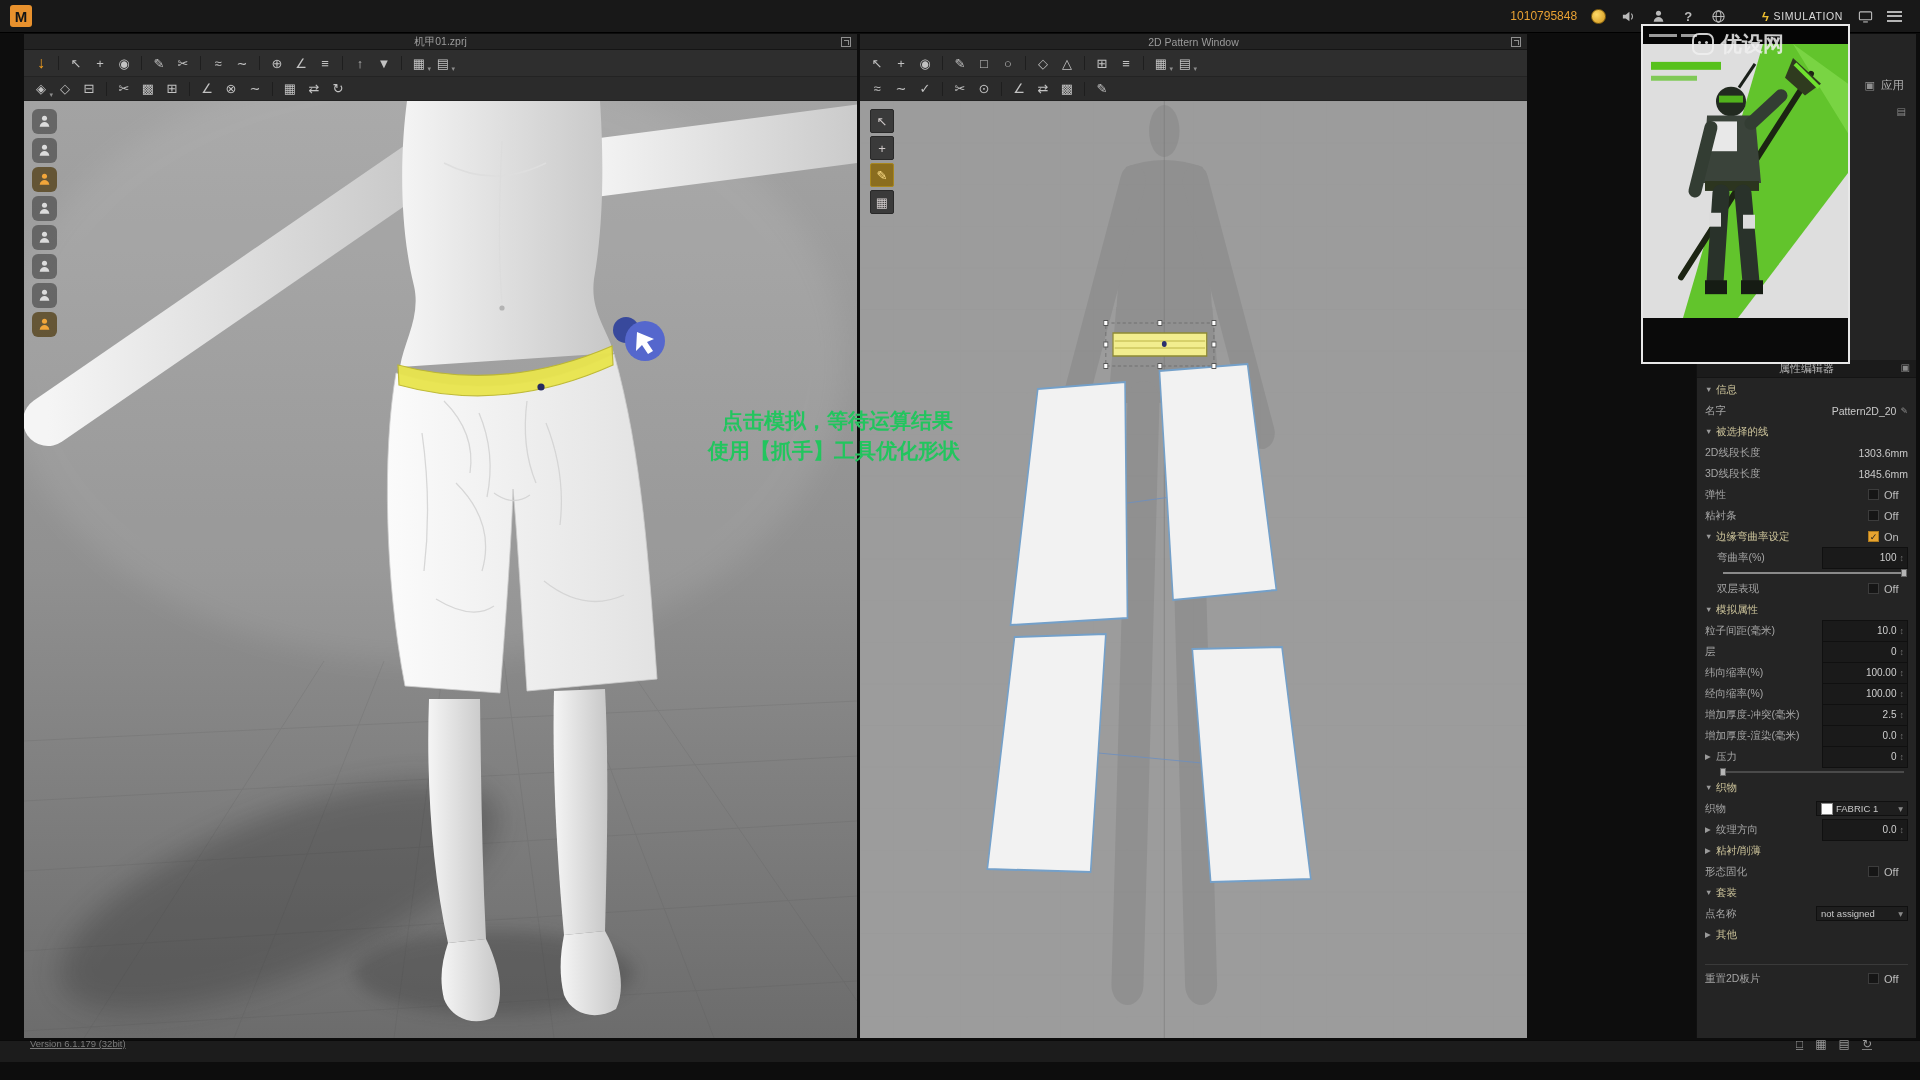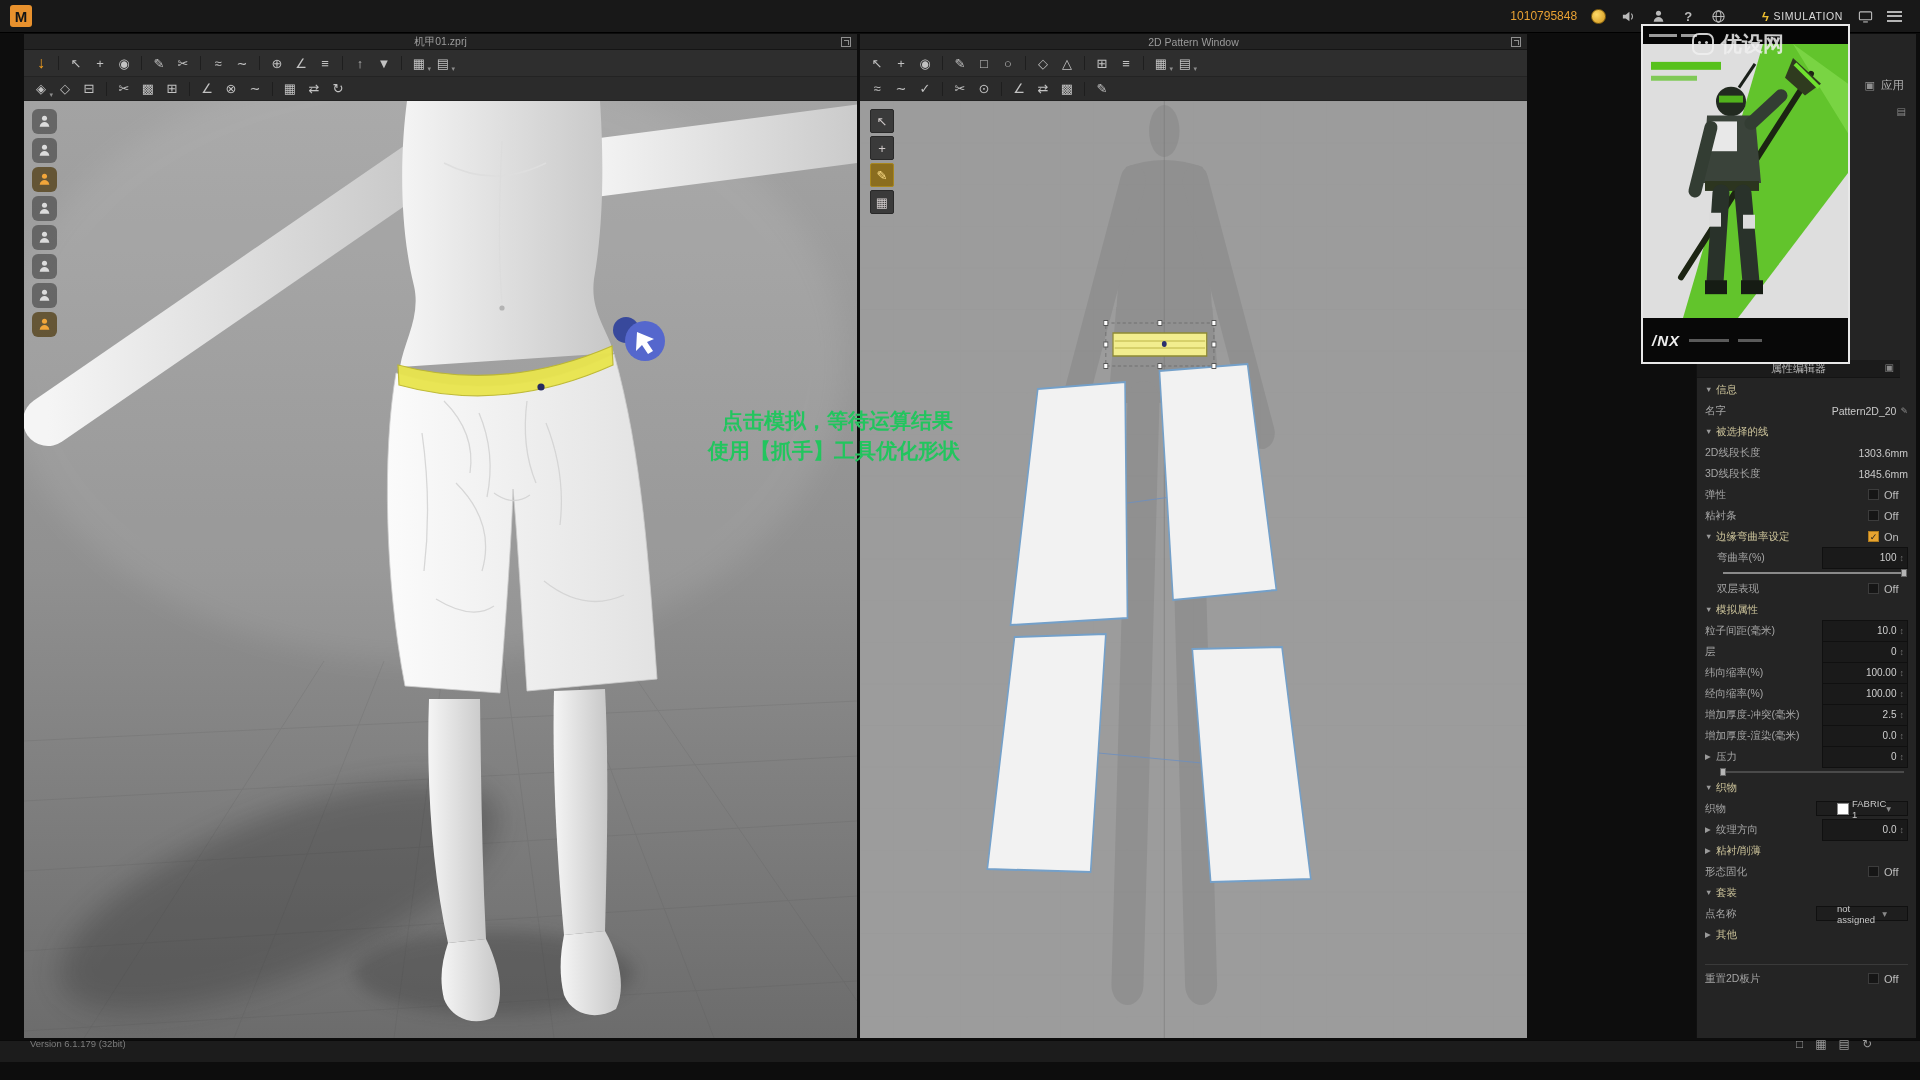--- a/index.html
+++ b/index.html
@@ -46,42 +46,42 @@
 
   #tools2d{position:absolute;left:10px;top:8px;display:flex;flex-direction:column;gap:3px;}
   .t2btn{width:24px;height:24px;background:#3a3a3a;border:1px solid #282828;color:#cfc9c9;font-size:13px;display:flex;align-items:center;justify-content:center;border-radius:2px;}
   .t2btn.active{background:#8a6d1f;border-color:#a8871f;color:#ffe08a;}
 
   
   #panel{position:absolute;left:1696px;top:34px;width:220px;height:1004px;background:#242424;border-left:1px solid #101010;}
   #apply-row{position:absolute;top:44px;right:12px;display:flex;gap:6px;align-items:center;color:#b5b5b5;font-size:11.5px;}
   .ap-icon{color:#8f8f8f;font-size:11px;}
   #bookmark{position:absolute;top:72px;right:10px;color:#8a8a8a;font-size:10px;}
-  #panel-header{position:absolute;top:326px;left:0;right:16px;height:18px;background:#1b1b1b;color:#b8b8b8;font-size:11px;display:flex;align-items:center;justify-content:center;border-bottom:1px solid #141414;position:absolute;}
+  #panel-header{position:absolute;top:326px;left:0;right:0;height:18px;background:#1b1b1b;color:#b8b8b8;font-size:11px;display:flex;align-items:center;justify-content:center;border-bottom:1px solid #141414;position:absolute;}
   .ph-icon{position:absolute;right:6px;top:2px;color:#8a8a8a;font-size:10px;}
   #prop-rows{position:absolute;top:345px;left:0;right:0;}
   .prow{display:flex;align-items:center;height:21px;padding:0 8px;font-size:10.5px;color:#a5a5a5;}
   .prow.ind{padding-left:20px;}
   .tri{width:11px;color:#9a9a9a;font-size:7.5px;flex:none;}
   .slabel{color:#cdc49b;}
   .plabel{flex:1;white-space:nowrap;overflow:hidden;text-overflow:ellipsis;}
   .pvalue{margin-left:auto;color:#c9c9c9;font-size:10.5px;}
   .pencil{color:#8f8f8f;font-size:9px;margin-left:4px;}
   .pinput{width:86px;height:22px;background:#1a1a1a;border:1px solid #101010;color:#d0d0d0;font-size:10px;display:flex;align-items:center;justify-content:flex-end;padding:0 3px;gap:3px;flex:none;}
   .updown{color:#707070;font-size:9px;}
   .checkwrap{margin-left:auto;display:flex;align-items:center;flex:none;}
   .checkbox{width:11px;height:11px;background:#161616;border:1px solid #3c3c3c;display:inline-flex;align-items:center;justify-content:center;margin-right:5px;font-size:9px;color:#1d1d1d;}
   .checkbox.on{background:#e8a430;border-color:#b07c1e;}
   .state{width:24px;color:#bdbdbd;font-size:11px;}
   .pslider{height:10px;display:flex;align-items:center;padding:0 12px 0 26px;}
   .track{flex:1;height:2px;background:#4a4a4a;position:relative;}
   .fill{position:absolute;left:0;top:0;bottom:0;background:#8a8a8a;}
   .knob{position:absolute;top:-3px;width:6px;height:8px;background:#b5b5b5;border:1px solid #666;}
   .fabric-swatch{width:12px;height:12px;background:#fff;border:1px solid #888;flex:none;}
-  .pselect{width:92px;height:15px;background:#1e1e1e;border:1px solid #101010;color:#c9c9c9;font-size:9.5px;display:flex;align-items:center;padding:0 20px;justify-content:space-between;flex:none;}
+  .pselect{width:92px;height:15px;background:#1e1e1e;border:1px solid #101010;color:#c9c9c9;font-size:9.5px;display:flex;align-items:center;padding:0 4px;justify-content:space-between;flex:none;}
   .psep{height:1px;background:#3a3a3a;margin:5px 8px 3px 8px;}
   .spacer{height:14px;}
 
   
   #refwin{position:absolute;left:1641px;top:24px;width:209px;height:340px;background:#0a0a0a;border:2px solid #e8e8e8;z-index:30;}
   .ref-top{height:18px;background:#050505;display:flex;align-items:center;padding:0 6px;gap:4px;}
   .rline{height:3px;background:#9a9a9a;display:inline-block;}
   .rline.dim{background:#5a5a5a;}
   .w28{width:28px;} .w16{width:16px;} .w40{width:40px;} .w24{width:24px;}
   .ref-main{position:absolute;top:18px;left:0;right:0;bottom:44px;background:#dedede;overflow:hidden;}
@@ -92,21 +92,21 @@
   
   #watermark{position:absolute;left:1692px;top:30px;z-index:40;display:flex;align-items:center;gap:7px;color:rgba(240,240,240,.85);font-size:21px;font-weight:bold;}
   .wm-logo{width:22px;height:22px;border:2px solid rgba(240,240,240,.85);border-radius:7px;position:relative;display:inline-block;}
   .wm-logo::after{content:'';position:absolute;left:4px;top:6px;width:3px;height:3px;background:rgba(240,240,240,.85);border-radius:50%;box-shadow:7px 0 0 rgba(240,240,240,.85);}
 
   
   #annotation{position:absolute;left:722px;top:406px;z-index:50;font-size:21px;font-weight:600;line-height:30px;}
   #annotation .line2{margin-left:-14px;}
 
   
-  #statusbar{position:absolute;left:0;top:1040px;width:1920px;height:22px;background:#1c1c1c;display:flex;align-items:center;padding:0 30px 16px 30px;color:#7d7d7d;font-size:9.5px;border-top:1px solid #0a0a0a;}
+  #statusbar{position:absolute;left:0;top:1040px;width:1920px;height:22px;background:#1c1c1c;display:flex;align-items:center;padding:0 30px 16px 30px;color:#7d7d7d;font-size:9.5px;border-top:1px solid #0a0a0a;text-decoration:underline;}
   #sb-icons{margin-left:auto;display:flex;gap:12px;color:#9a9a9a;font-size:12px;margin-right:18px;}
   #sb-icons span{cursor:default;}
 </style>
 </head>
 <body>
 
 <div id="root">
 
   <header id="menubar">
     <div class="logo">M</div>
@@ -624,25 +624,20 @@
           <line x1="108" y1="80" x2="138" y2="52" stroke="#333d33" stroke-width="13" stroke-linecap="round"></line>
           <line x1="78" y1="150" x2="72" y2="240" stroke="#29322a" stroke-width="17" stroke-linecap="round"></line>
           <line x1="100" y1="150" x2="108" y2="240" stroke="#29322a" stroke-width="17" stroke-linecap="round"></line>
           <rect x="66" y="170" width="12" height="14" fill="#dcdcdc"></rect>
           <rect x="100" y="172" width="12" height="14" fill="#dcdcdc"></rect>
           <rect x="62" y="238" width="22" height="14" fill="#161c14"></rect>
           <rect x="98" y="238" width="22" height="14" fill="#161c14"></rect>
         </g>
       </svg>
     </div>
-    <div class="ref-bottom">
-      <span class="ref-logo">/NX</span>
-      <span class="rline w40 dim"></span>
-      <span class="rline w24 dim"></span>
-    </div>
   </div>
 
   <div id="watermark">
     <span class="wm-logo"></span>
     <span>优设网</span>
   </div>
 
   <div id="annotation" style="color: #22c55e;">
     <div>点击模拟，等待运算结果</div>
     <div class="line2">使用【抓手】工具优化形状</div>

